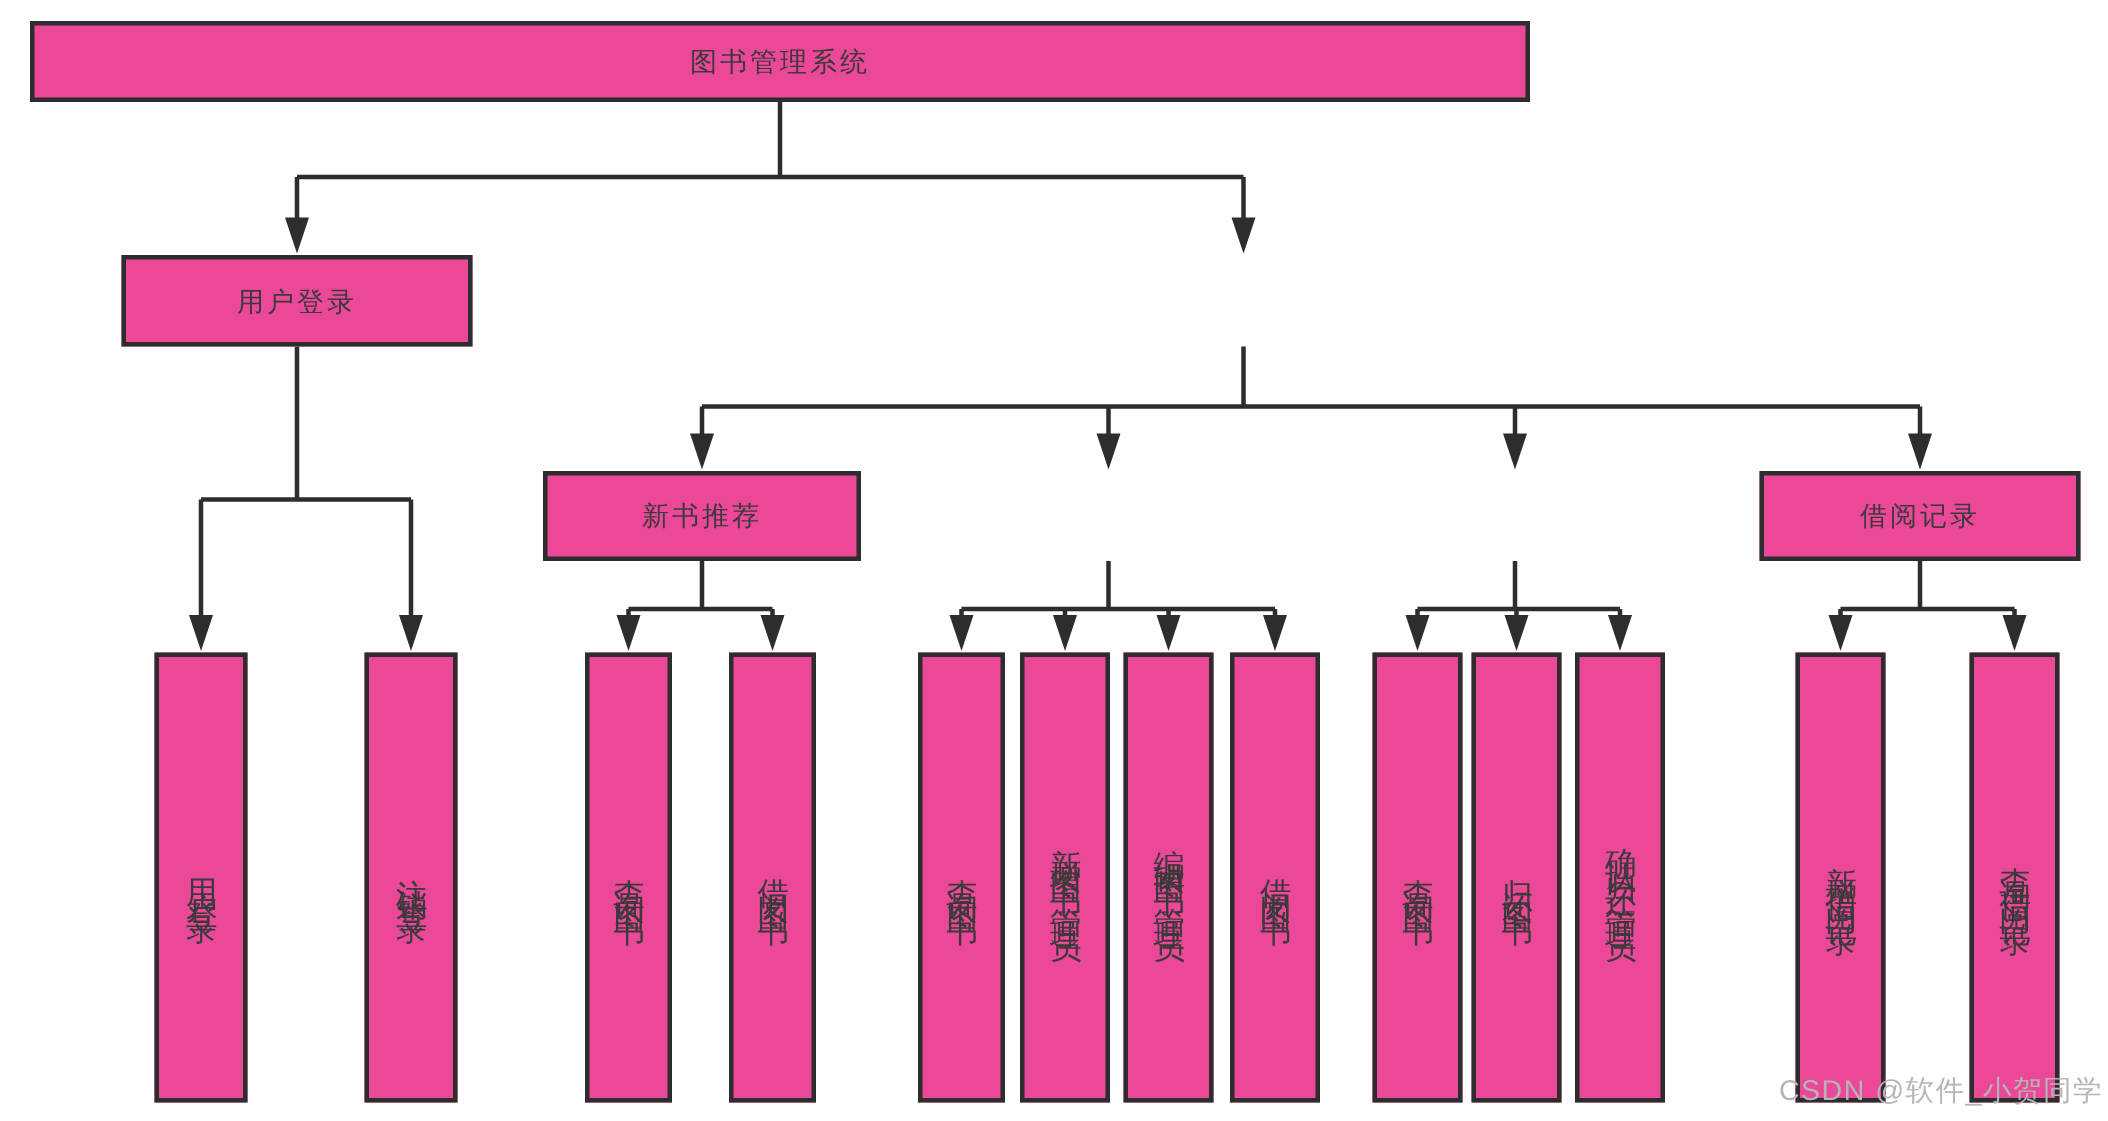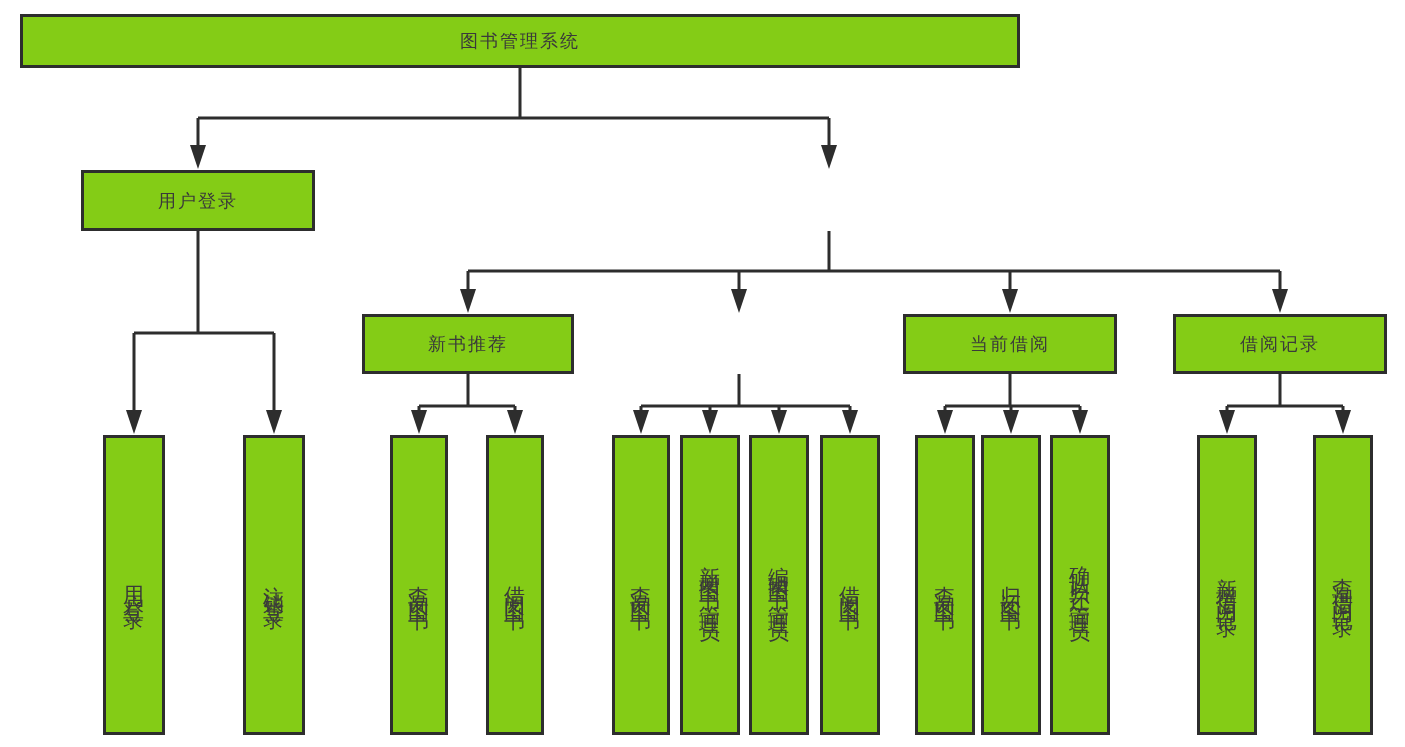--- a/index.html
+++ b/index.html
@@ -26,21 +26,21 @@
     stroke-width: 3;
     fill: none;
   }
   .wires polygon {
     fill: #2d2d2d;
     stroke: none;
   }
   .box {
     position: absolute;
     box-sizing: border-box;
-    background: #84cc16;
+    background: #ec4899;
     border: 3px solid #2d2d2d;
     display: flex;
     align-items: center;
     justify-content: center;
     color: #3a3a3a;
   }
   .box.h {
     font-size: 18px;
     letter-spacing: 2px;
     white-space: nowrap;
@@ -109,23 +109,20 @@
     <span>图书管理系统</span>
   </div>
 
   <div class="box h" style="left:81px;top:170px;width:234px;height:61px;">
     <span>用户登录</span>
   </div>
 
   <div class="box h" style="left:362px;top:314px;width:212px;height:60px;">
     <span>新书推荐</span>
   </div>
-  <div class="box h" style="left:903px;top:314px;width:214px;height:60px;">
-    <span>当前借阅</span>
-  </div>
   <div class="box h" style="left:1173px;top:314px;width:214px;height:60px;">
     <span>借阅记录</span>
   </div>
 
   <div class="box v" style="left:103px;top:435px;width:62px;height:300px;">
     <span>用户登录</span>
   </div>
   <div class="box v" style="left:243px;top:435px;width:62px;height:300px;">
     <span>注销登录</span>
   </div>
@@ -160,14 +157,15 @@
     <span>确认归还（管理员）</span>
   </div>
 
   <div class="box v" style="left:1197px;top:435px;width:60px;height:300px;">
     <span>新增借阅记录</span>
   </div>
   <div class="box v" style="left:1313px;top:435px;width:60px;height:300px;">
     <span>查询借阅记录</span>
   </div>
 
+  <div class="watermark">CSDN @软件_小贺同学</div>
 
 </div>
 
 </body></html>

